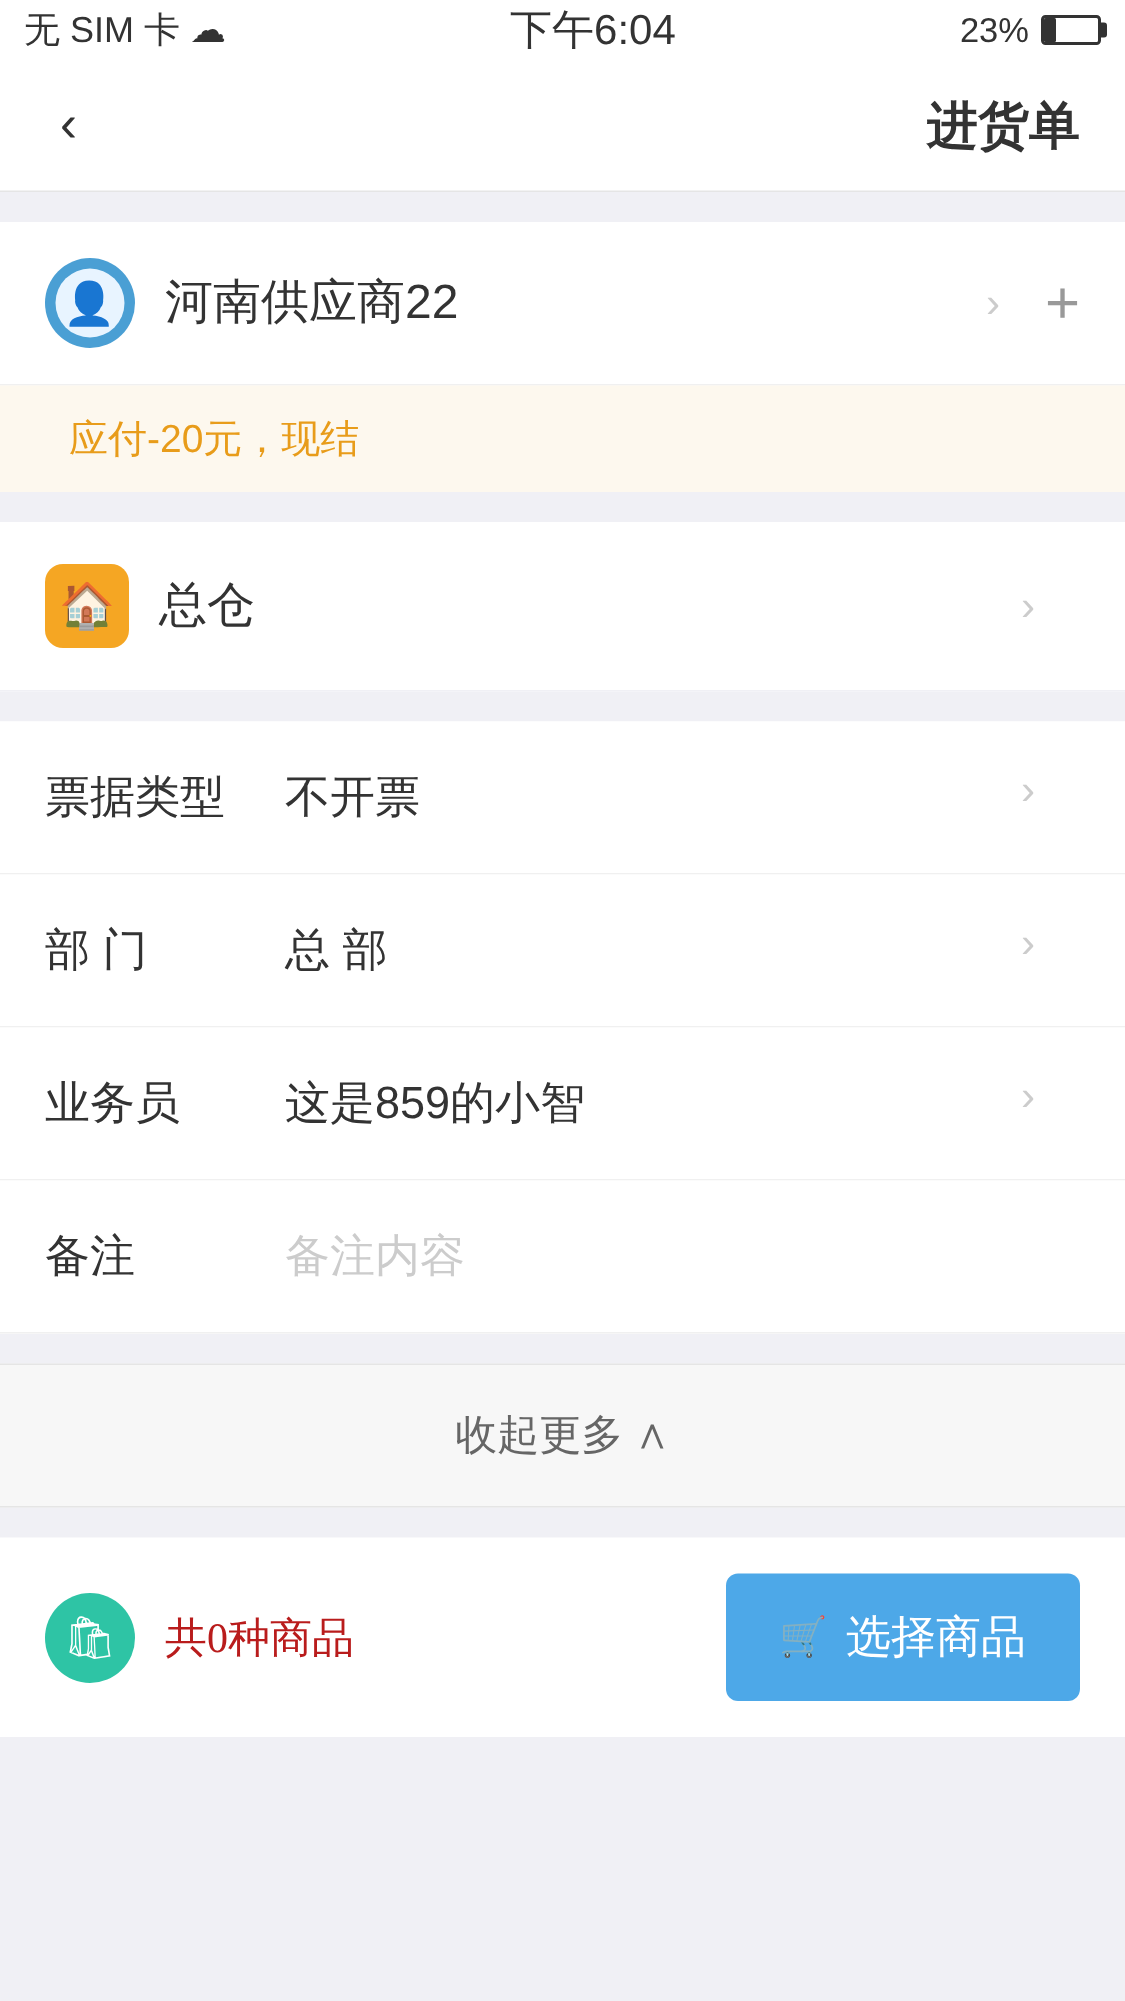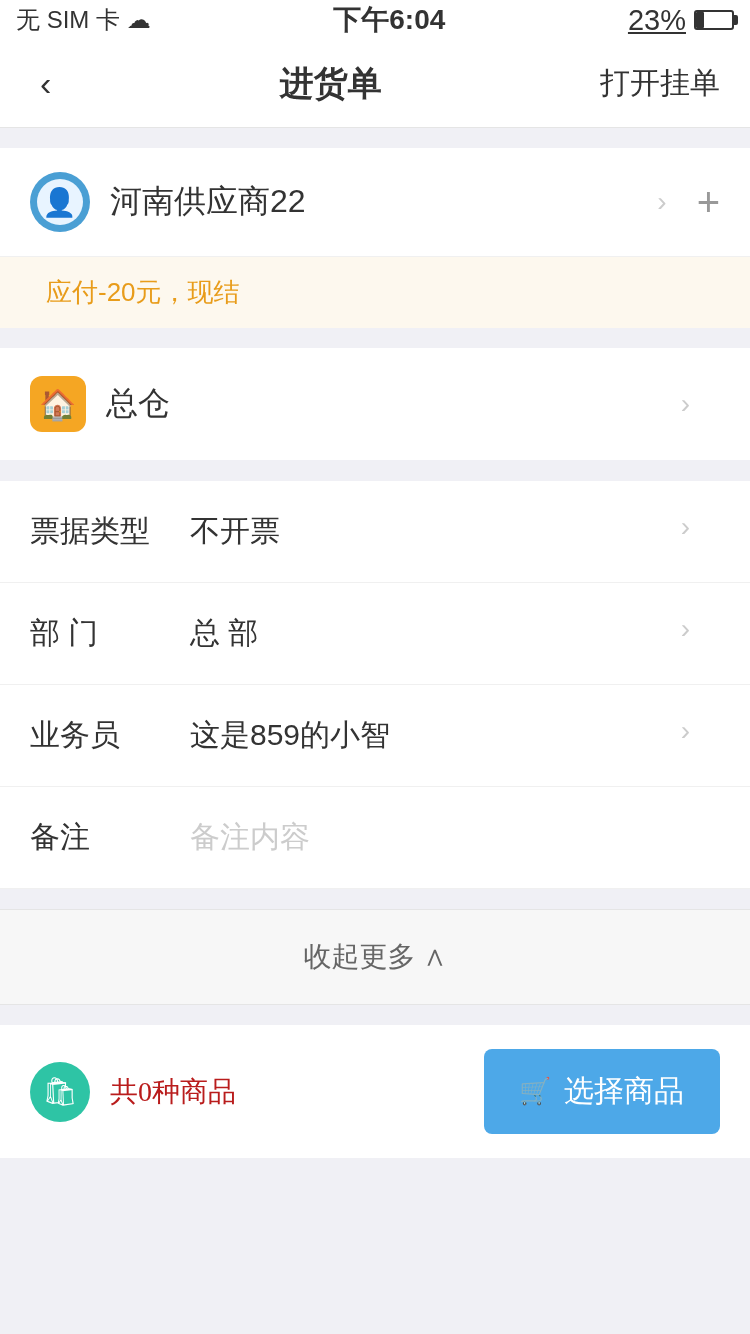--- a/index.html
+++ b/index.html
@@ -18,22 +18,22 @@
       height: 40px;
       background: #fff;
       display: flex;
       align-items: center;
       justify-content: space-between;
       padding: 0 16px;
       font-size: 24px;
       color: #333;
     }
     .status-left { display: flex; align-items: center; gap: 10px; }
-    .status-center { font-size: 28px; font-weight: 700; }
-    .status-right { display: flex; align-items: center; gap: 8px; font-size: 29px; text-decoration: underline; }
+    .status-center { font-size: 28px; font-weight: 400; }
+    .status-right { display: flex; align-items: center; gap: 8px; font-size: 23px; }
     .battery-icon {
       display: inline-block;
       width: 40px;
       height: 20px;
       border: 2px solid #333;
       border-radius: 3px;
       position: relative;
     }
     .battery-icon::after {
       content: '';
@@ -277,21 +277,20 @@
     <span>23%</span>
     <span class="battery-icon">
       <div class="battery-fill"></div>
     </span>
   </div>
 </div>
 
 <div class="nav-bar">
   <span class="nav-back">‹</span>
   <span class="nav-title">进货单</span>
-  <span class="nav-action">打开挂单</span>
 </div>
 
 <div class="section-divider"></div>
 
 <div class="card-section">
   <div class="supplier-row">
     <div class="supplier-avatar">
       <div class="supplier-avatar-inner">
         <span class="person-icon">👤</span>
       </div>

